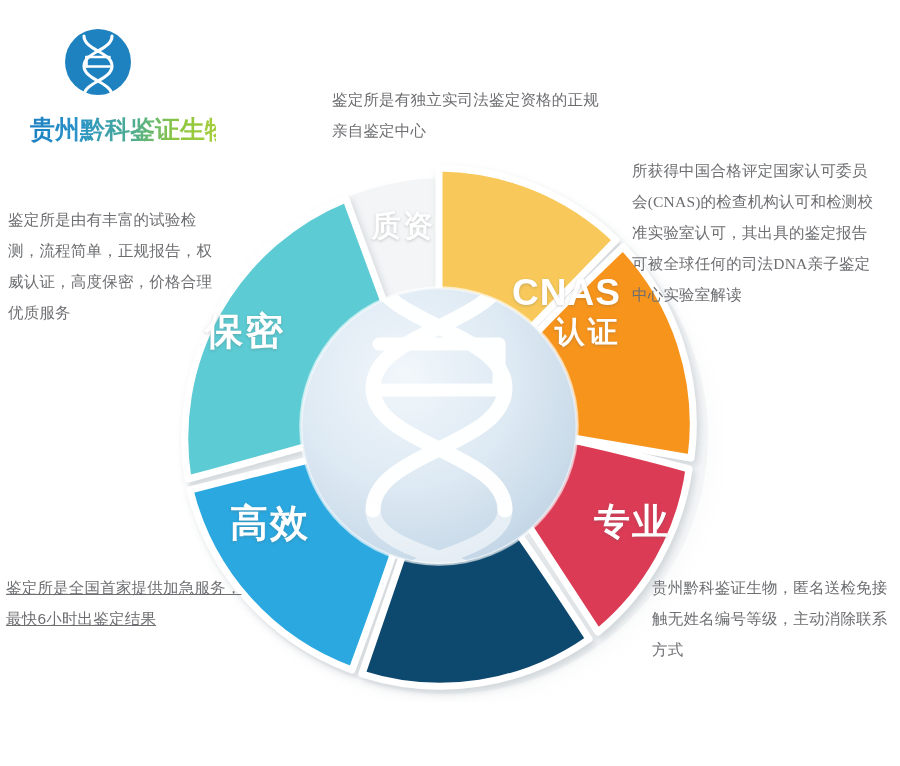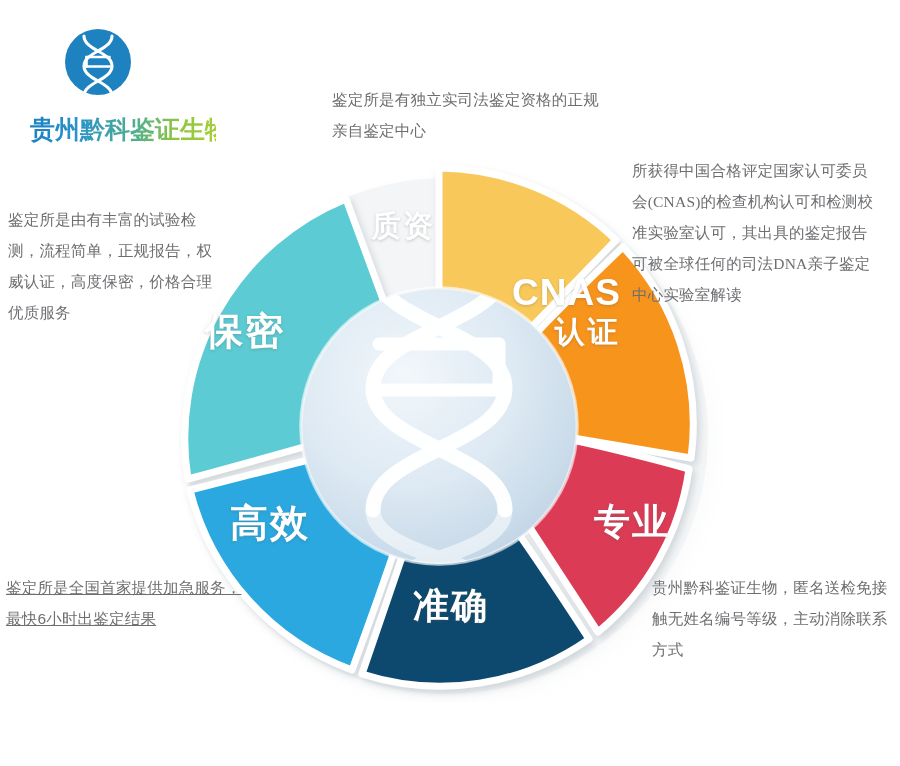--- a/index.html
+++ b/index.html
@@ -176,21 +176,20 @@
   </svg>
 
   <div class="seg-label" id="label-zhizi">质资</div>
 
   <div class="seg-label" id="label-cnas">
     <span>CNAS</span>
     <span class="cnas-line2">认证</span>
   </div>
 
   <div class="seg-label" id="label-zhuanye">专业</div>
-  <div class="seg-label" id="label-zhunque">准确</div>
   <div class="seg-label" id="label-gaoxiao">高效</div>
   <div class="seg-label" id="label-baomi">保密</div>
 </div>
 
 <div class="note" id="note-top">鉴定所是有独立实司法鉴定资格的正规亲自鉴定中心</div>
 <div class="note" id="note-right">所获得中国合格评定国家认可委员会(CNAS)的检查机构认可和检测校准实验室认可，其出具的鉴定报告可被全球任何的司法DNA亲子鉴定中心实验室解读</div>
 <div class="note" id="note-left">鉴定所是由有丰富的试验检测，流程简单，正规报告，权威认证，高度保密，价格合理优质服务</div>
 <div class="note" id="note-bleft">鉴定所是全国首家提供加急服务，最快6小时出鉴定结果</div>
 <div class="note" id="note-bright">贵州黔科鉴证生物，匿名送检免接触无姓名编号等级，主动消除联系方式</div>
 

